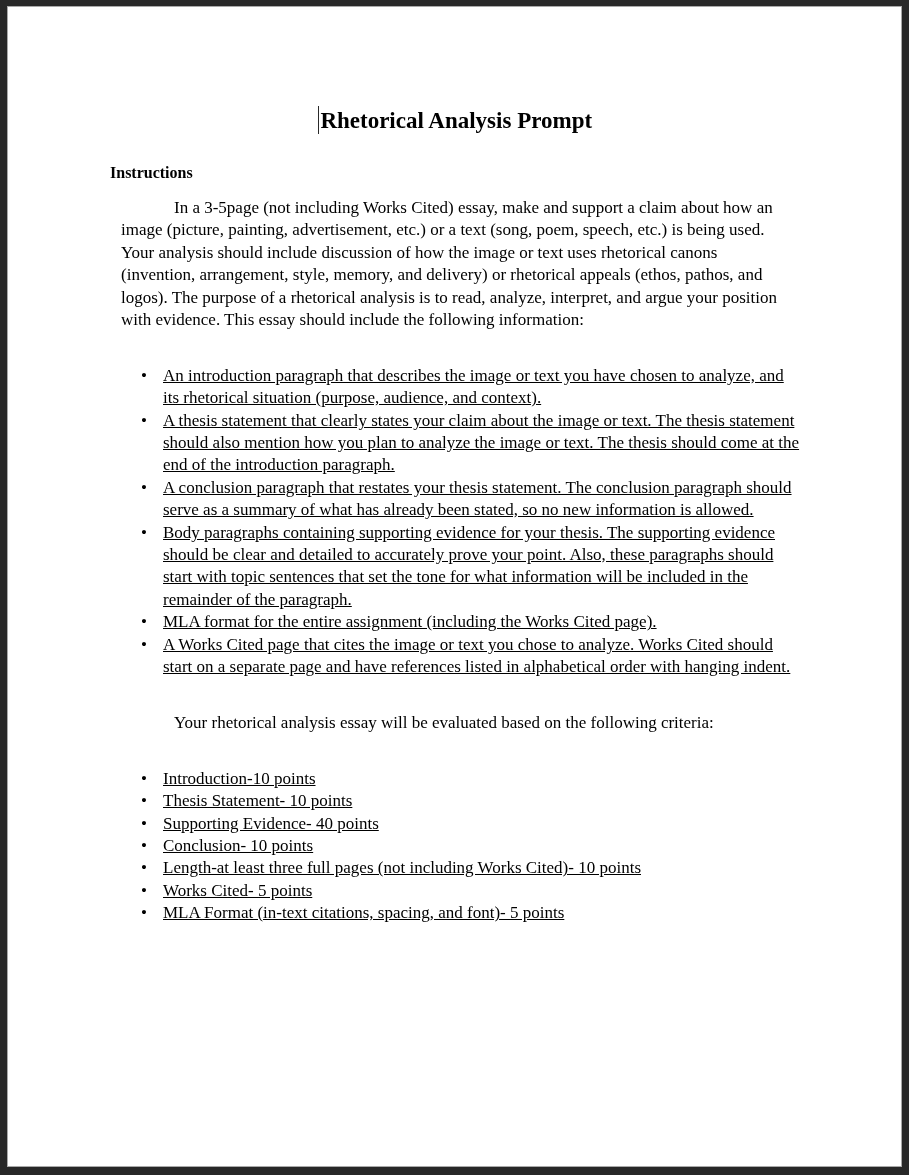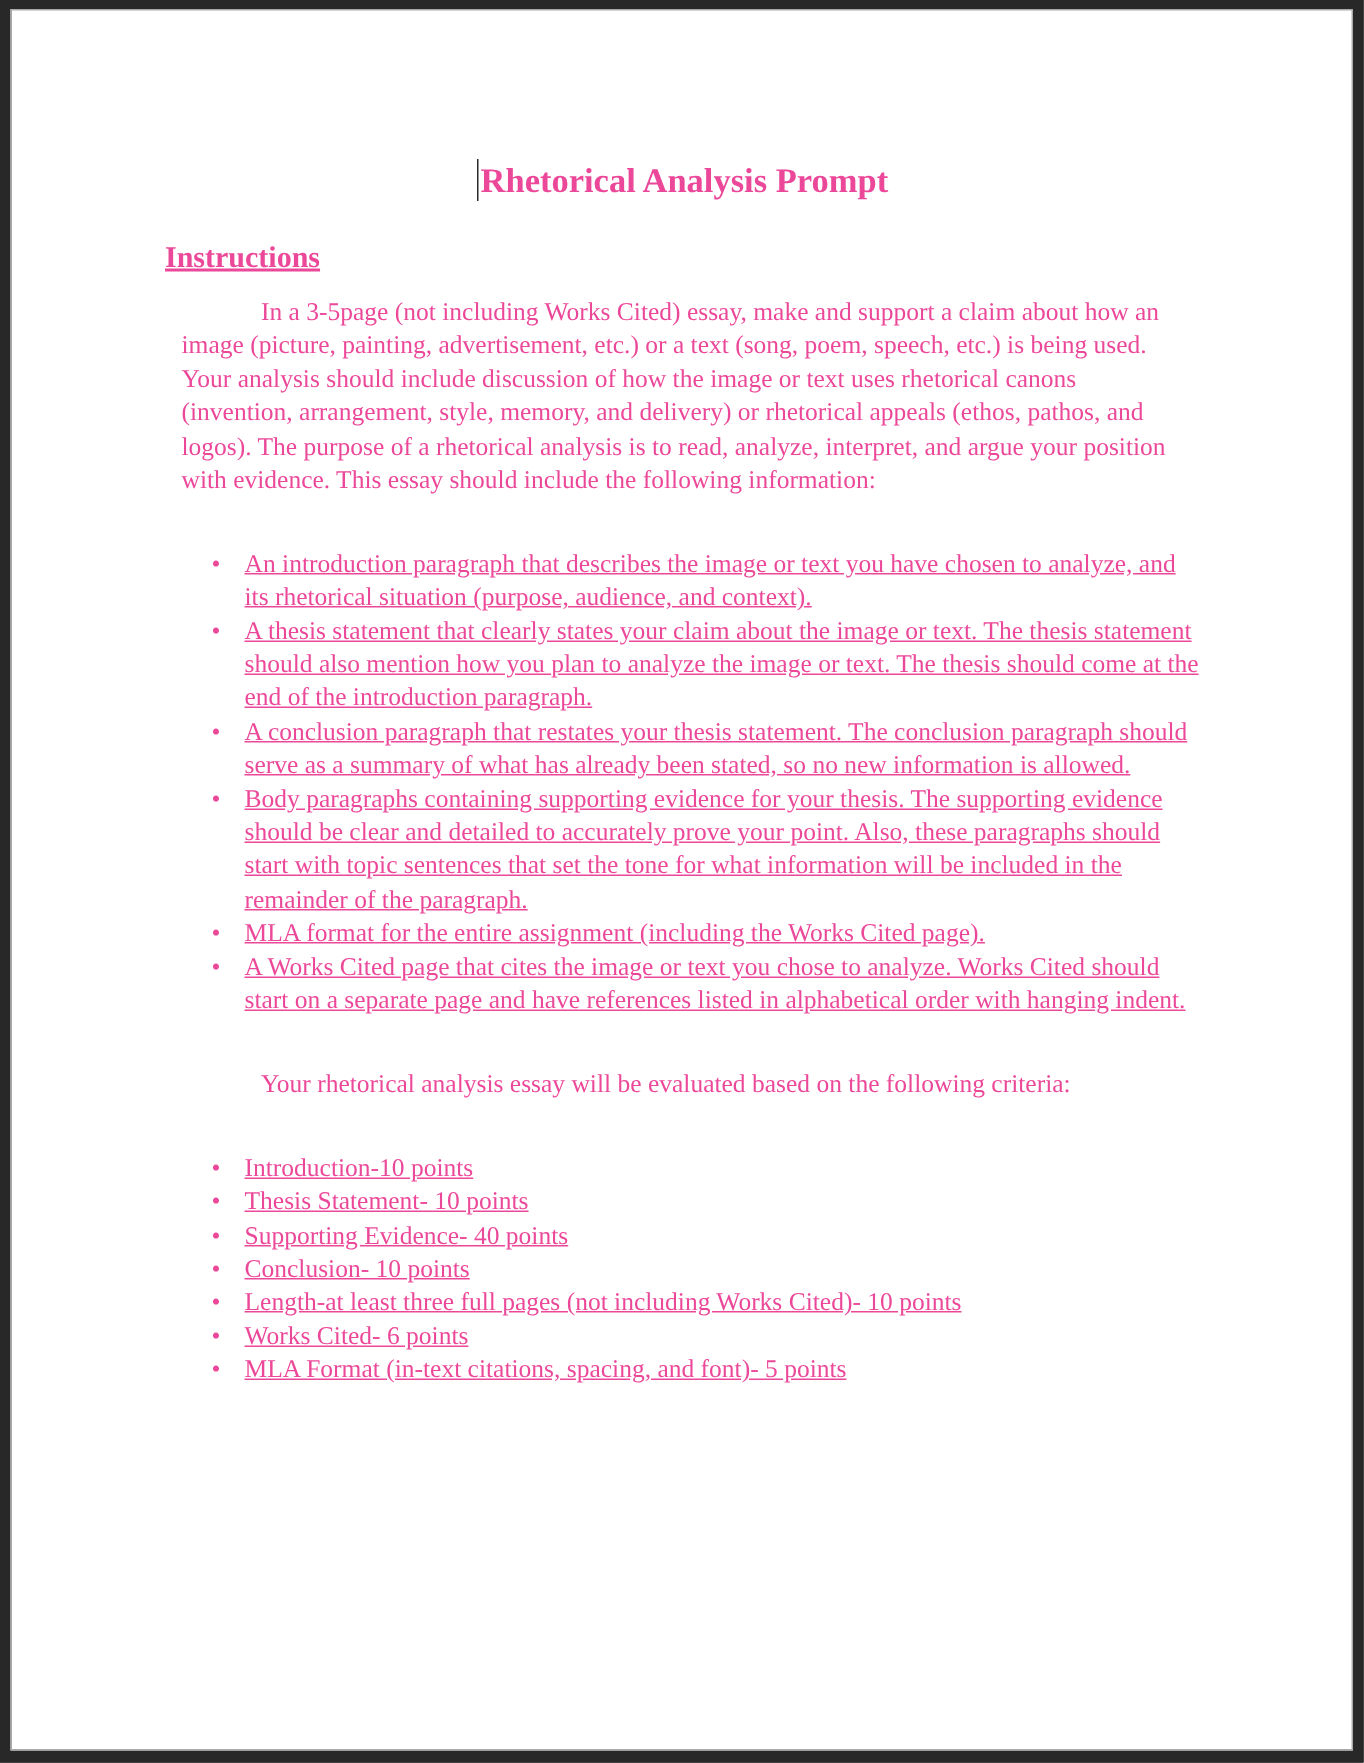--- a/index.html
+++ b/index.html
@@ -18,21 +18,21 @@
   }
   .page {
     position: absolute;
     left: 7px;
     top: 6px;
     right: 7px;
     bottom: 8px;
     background: #ffffff;
     border: 1px solid #a9a9a9;
     box-sizing: border-box;
-    color: #ec4899;
+    color: #000000;
   }
   .content {
     padding: 99px 101px 0 102px;
     font-size: 17px;
     line-height: 22.4px;
   }
   h1.doc-title {
     font-size: 23px;
     line-height: 29px;
     font-weight: bold;
@@ -42,25 +42,24 @@
   }
   .caret {
     display: inline-block;
     width: 1.5px;
     height: 28px;
     background: #2a2a2a;
     vertical-align: -6px;
     margin-right: 1px;
   }
   h2.section-heading {
-    font-size: 20px;
+    font-size: 16px;
     line-height: 27px;
     font-weight: bold;
     margin: 0;
-    text-decoration: underline;
   }
   p.intro {
     margin: 11px;
     text-indent: 53px;
   }
   .blank {
     height: 22.4px;
   }
   ul.doc-list {
     margin: 0;
@@ -109,19 +108,19 @@
       <p class="intro">Your rhetorical analysis essay will be evaluated based on the following criteria:</p>
 
       <div class="blank"></div>
 
       <ul class="doc-list">
         <li>Introduction-10 points</li>
         <li>Thesis Statement- 10 points</li>
         <li>Supporting Evidence- 40 points</li>
         <li>Conclusion- 10 points</li>
         <li>Length-at least three full pages (not including Works Cited)- 10 points</li>
-        <li>Works Cited- 6 points</li>
+        <li>Works Cited- 5 points</li>
         <li>MLA Format (in-text citations, spacing, and font)- 5 points</li>
       </ul>
 
     </div>
   </div>
 </div>
 
 </body></html>

